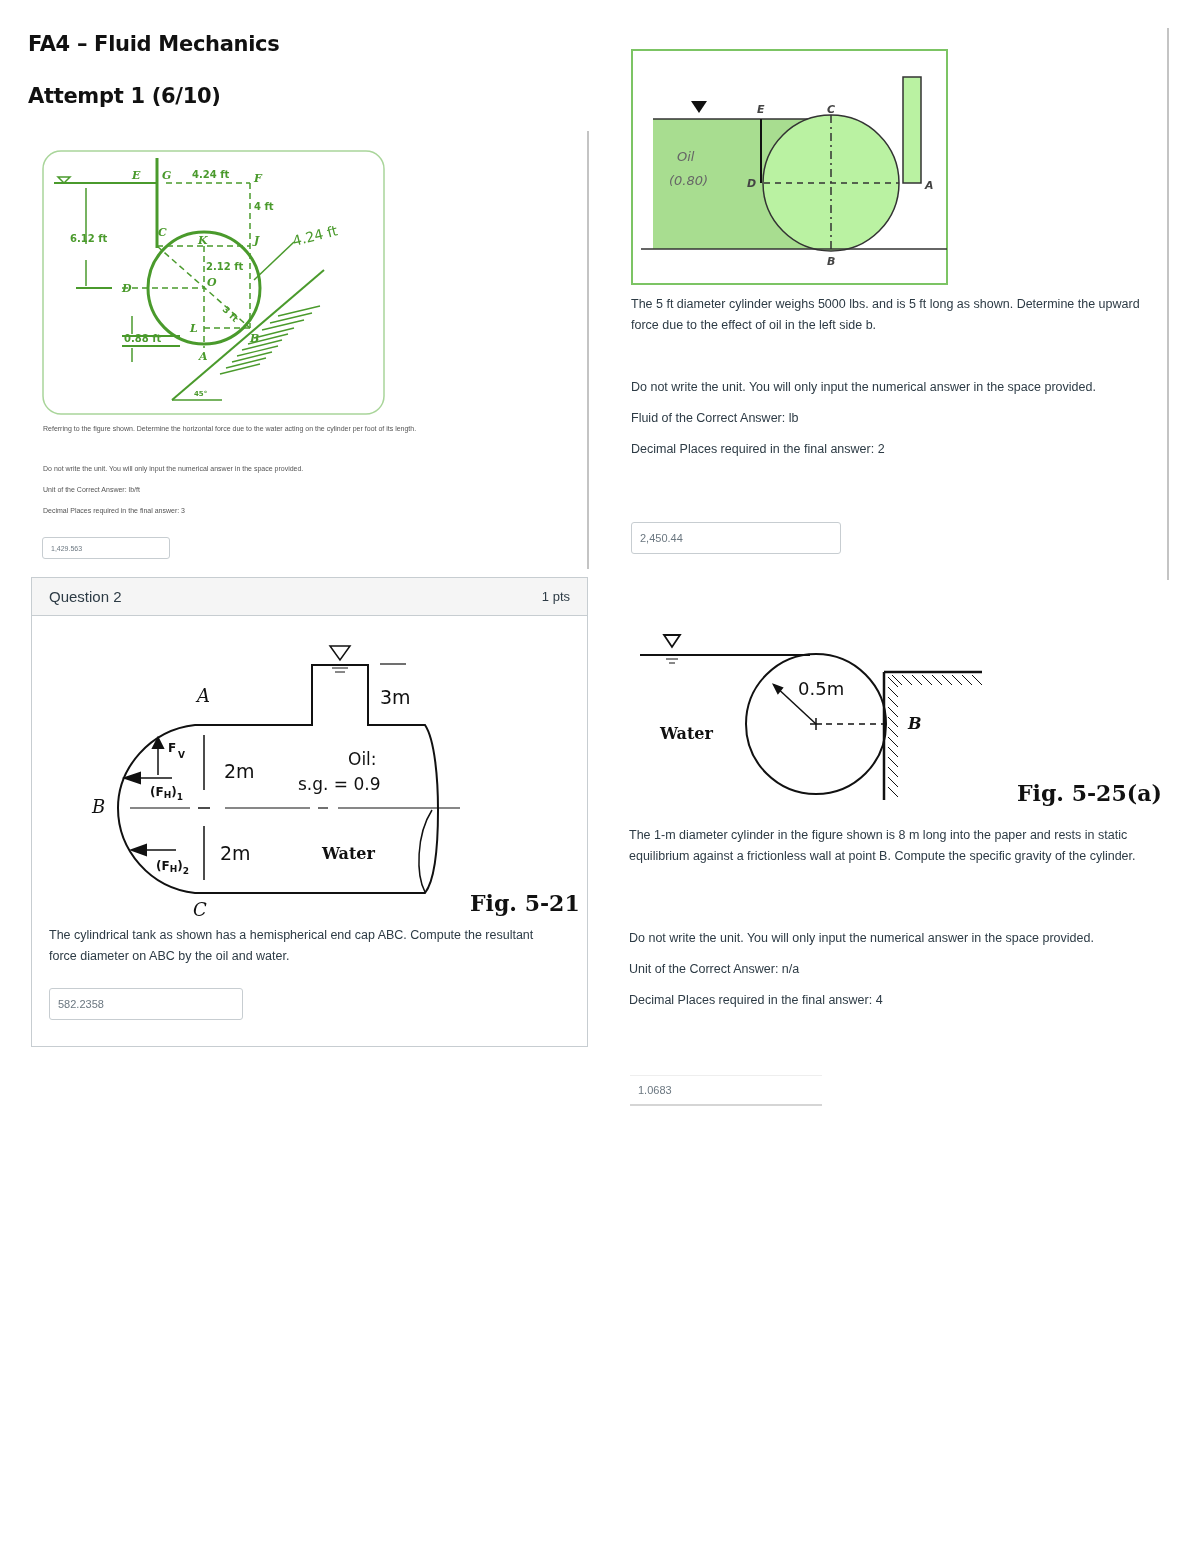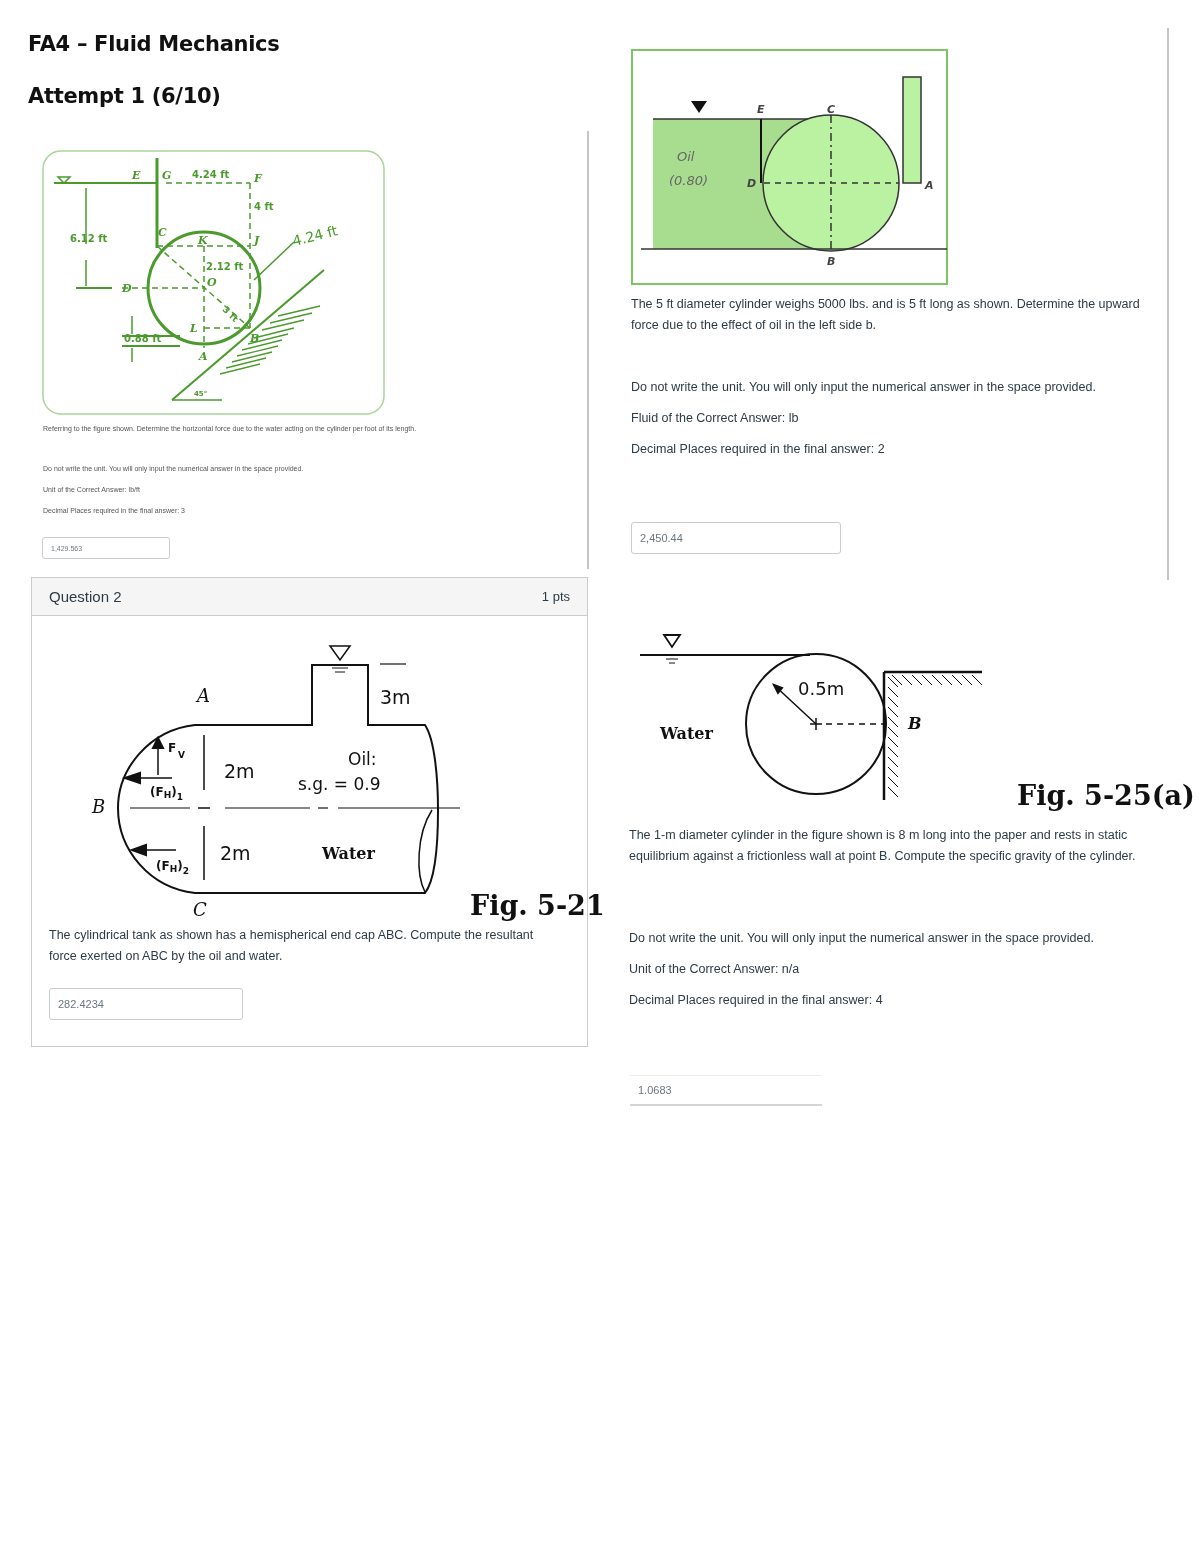--- a/index.html
+++ b/index.html
@@ -10,21 +10,21 @@
   .abs { position:absolute; }
   .vline { position:absolute; width:2px; background:#c4c4c4; }
   .qtext { font-size:12.5px; line-height:21px; color:#2d3b45; }
   .qtext-sm { font-size:7px; line-height:21px; color:#555; }
   .ansbox { position:absolute; border:1px solid #c7cdd1; border-radius:3px; background:#fff;
             font-size:11px; color:#6b7780; padding:0 8px; box-sizing:border-box; display:flex; align-items:center; }
   .q2-card { position:absolute; left:31px; top:577px; width:557px; height:470px; border:1px solid #c7cdd1; box-sizing:border-box; background:#fff; }
   .q2-header { height:38px; background:#f5f5f5; border-bottom:1px solid #c7cdd1; display:flex; justify-content:space-between; align-items:center; padding:0 17px; box-sizing:border-box;}
   .q2-header .lbl { font-size:15px; color:#2d3b45; }
   .q2-header .pts { font-size:13px; color:#2d3b45; }
-  .fig-lbl { font-family:"DejaVu Serif", serif; font-weight:bold; font-size:27px; color:#111; }
+  .fig-lbl { font-family:"DejaVu Serif", serif; font-weight:bold; font-size:22px; color:#111; }
 </style>
 </head>
 <body>
 
 <div class="title" style="top:32px;">FA4 – Fluid Mechanics</div>
 <div class="title" style="top:84px;text-align:center;">Attempt 1 (6/10)</div>
 
 <div class="vline" style="left:587px; top:131px; height:438px;"></div>
 <div class="vline" style="left:1167px; top:28px; height:552px;"></div>
 
@@ -188,22 +188,22 @@
   <text x="242" y="229" font-family="DejaVu Serif, serif" font-weight="bold" font-size="16" fill="#111">Water</text>
   <g font-family="DejaVu Sans, sans-serif" font-size="12" fill="#111" font-weight="bold">
     <text x="88" y="122">F</text>
     <text x="98" y="128" font-size="9">V</text>
     <text x="70" y="166">(F<tspan font-size="9" dy="2">H</tspan><tspan dy="-2">)</tspan><tspan font-size="9" dy="4">1</tspan></text>
     <text x="76" y="240">(F<tspan font-size="9" dy="2">H</tspan><tspan dy="-2">)</tspan><tspan font-size="9" dy="4">2</tspan></text>
   </g>
 </svg>
 <div class="abs fig-lbl" style="left:470px; top:890px;">Fig. 5-21</div>
 
-<div class="abs qtext" style="left:49px; top:925px; width:500px;">The cylindrical tank as shown has a hemispherical end cap ABC. Compute the resultant force exerted on ABC by the oil and water.</div>
-<div class="ansbox" style="left:49px; top:988px; width:194px; height:32px;">282.4234</div>
+<div class="abs qtext" style="left:49px; top:925px; width:500px;">The cylindrical tank as shown has a hemispherical end cap ABC. Compute the resultant force diameter on ABC by the oil and water.</div>
+<div class="ansbox" style="left:49px; top:988px; width:194px; height:32px;">582.2358</div>
 
 <svg class="abs" style="left:630px; top:625px;" width="370" height="190" viewBox="0 0 370 190">
   <g stroke="#111" fill="none" stroke-width="2">
     <line x1="10" y1="30" x2="180" y2="30"></line>
     <polygon points="34,10 50,10 42,22" stroke-width="1.8"></polygon>
     <line x1="36" y1="34" x2="48" y2="34" stroke-width="1"></line>
     <line x1="39" y1="38" x2="45" y2="38" stroke-width="1"></line>
     <circle cx="186" cy="99" r="70"></circle>
     <line x1="254" y1="47" x2="254" y2="175" stroke-width="2.5"></line>
     <line x1="254" y1="47" x2="352" y2="47" stroke-width="2.5"></line>

